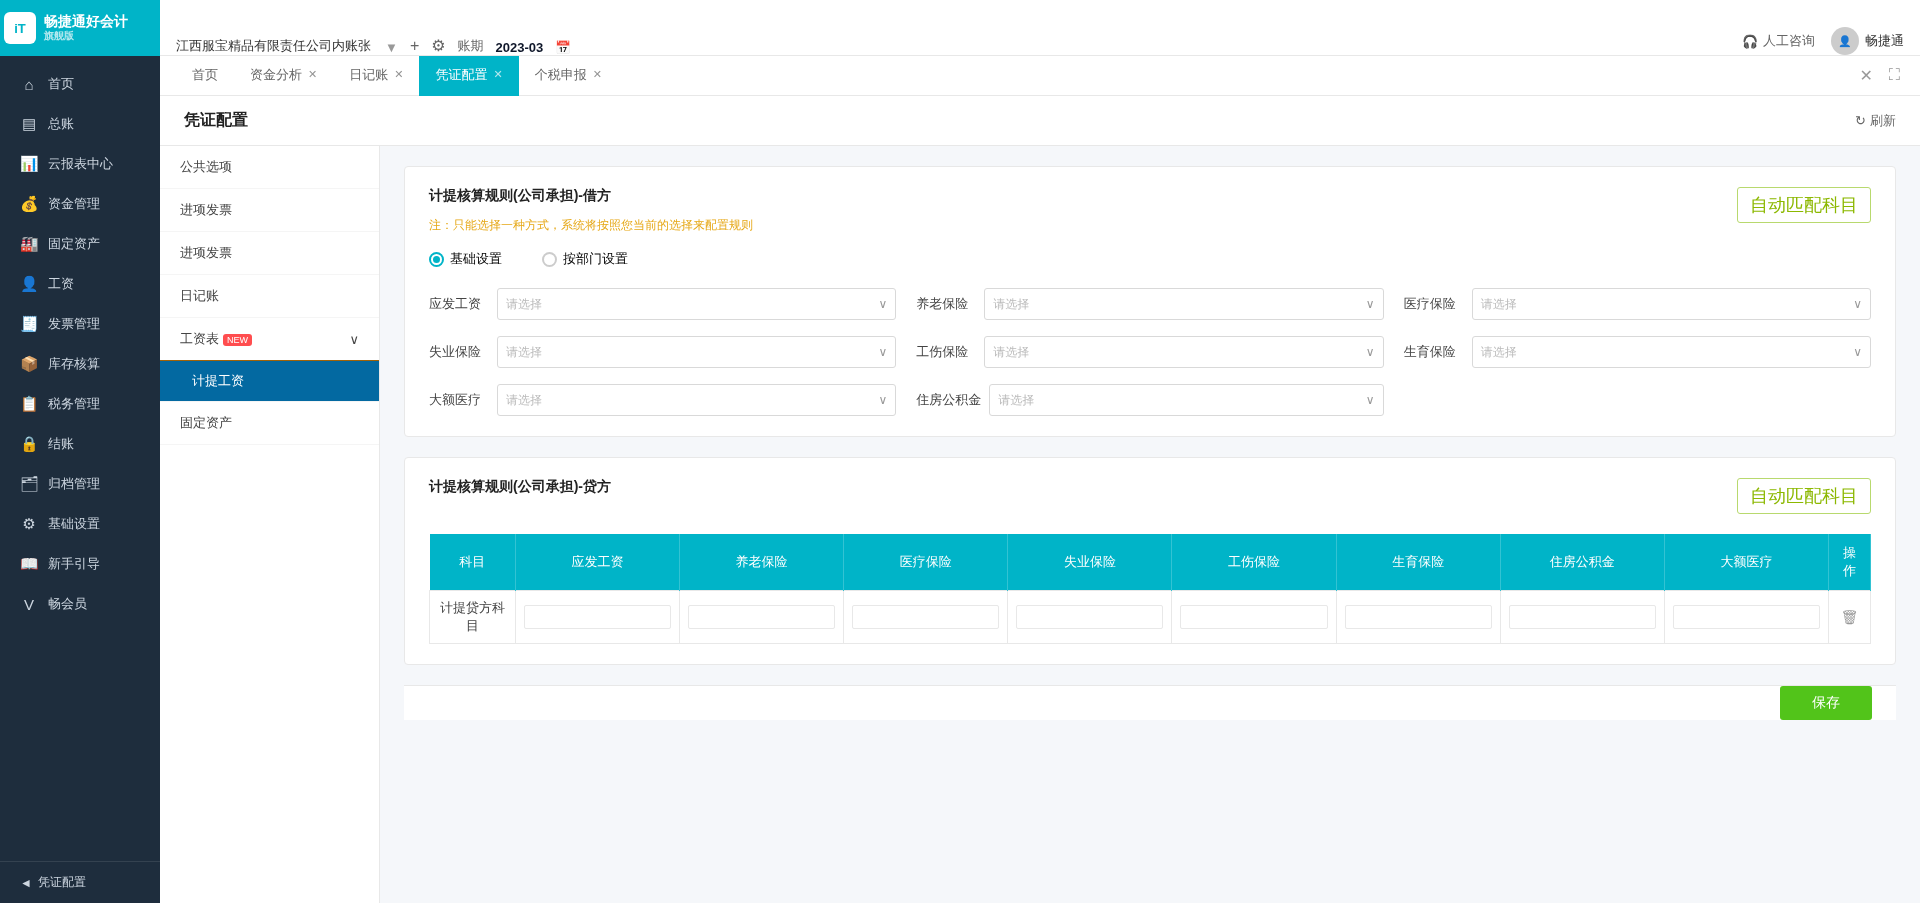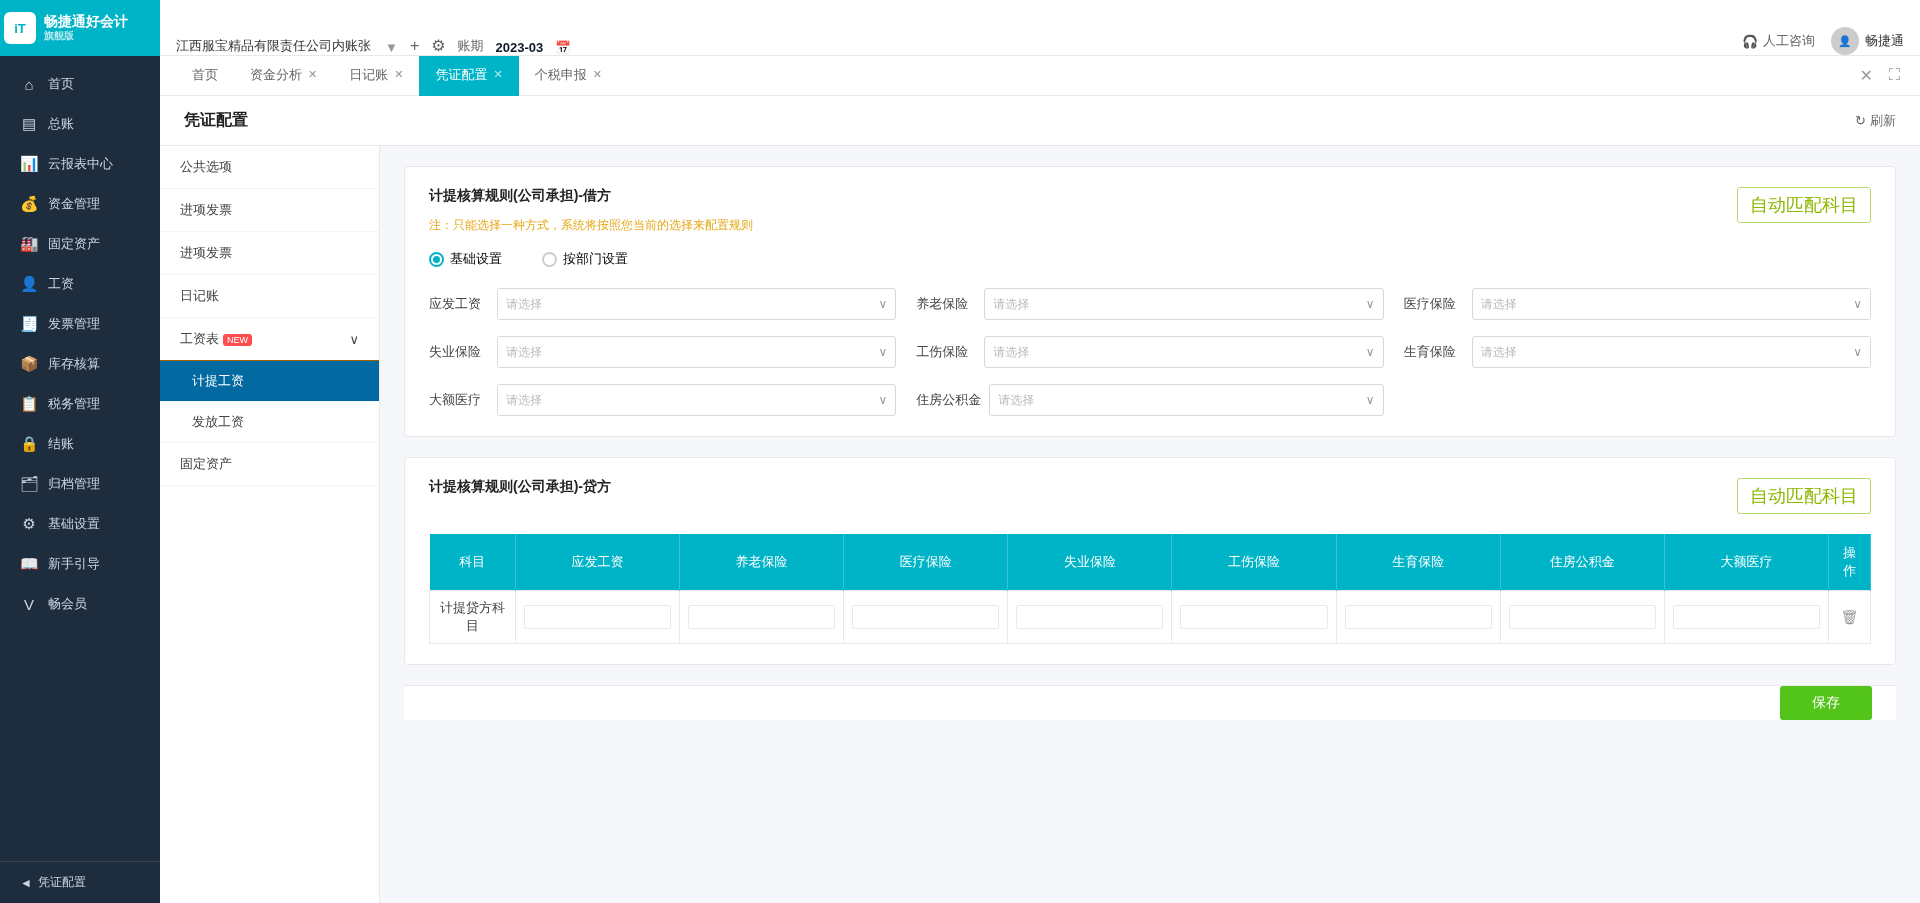--- a/index.html
+++ b/index.html
@@ -441,21 +441,20 @@
       <div class="left-menu">
         <div class="left-menu-item">公共选项</div>
         <div class="left-menu-item">进项发票</div>
         <div class="left-menu-item">进项发票</div>
         <div class="left-menu-item">日记账</div>
         <div class="left-menu-group">
           <span>工资表<span class="new-badge">NEW</span></span>
           <span>∨</span>
         </div>
         <div class="left-menu-sub active">计提工资</div>
-        <div class="left-menu-sub">发放工资</div>
         <div class="left-menu-item">固定资产</div>
       </div>
 
       <div class="right-content">
 
         <div class="section">
           <div style="display:flex; justify-content:space-between; align-items:flex-start;">
             <div>
               <div class="section-title">计提核算规则(公司承担)-借方</div>
               <div class="section-note">注：只能选择一种方式，系统将按照您当前的选择来配置规则</div>

